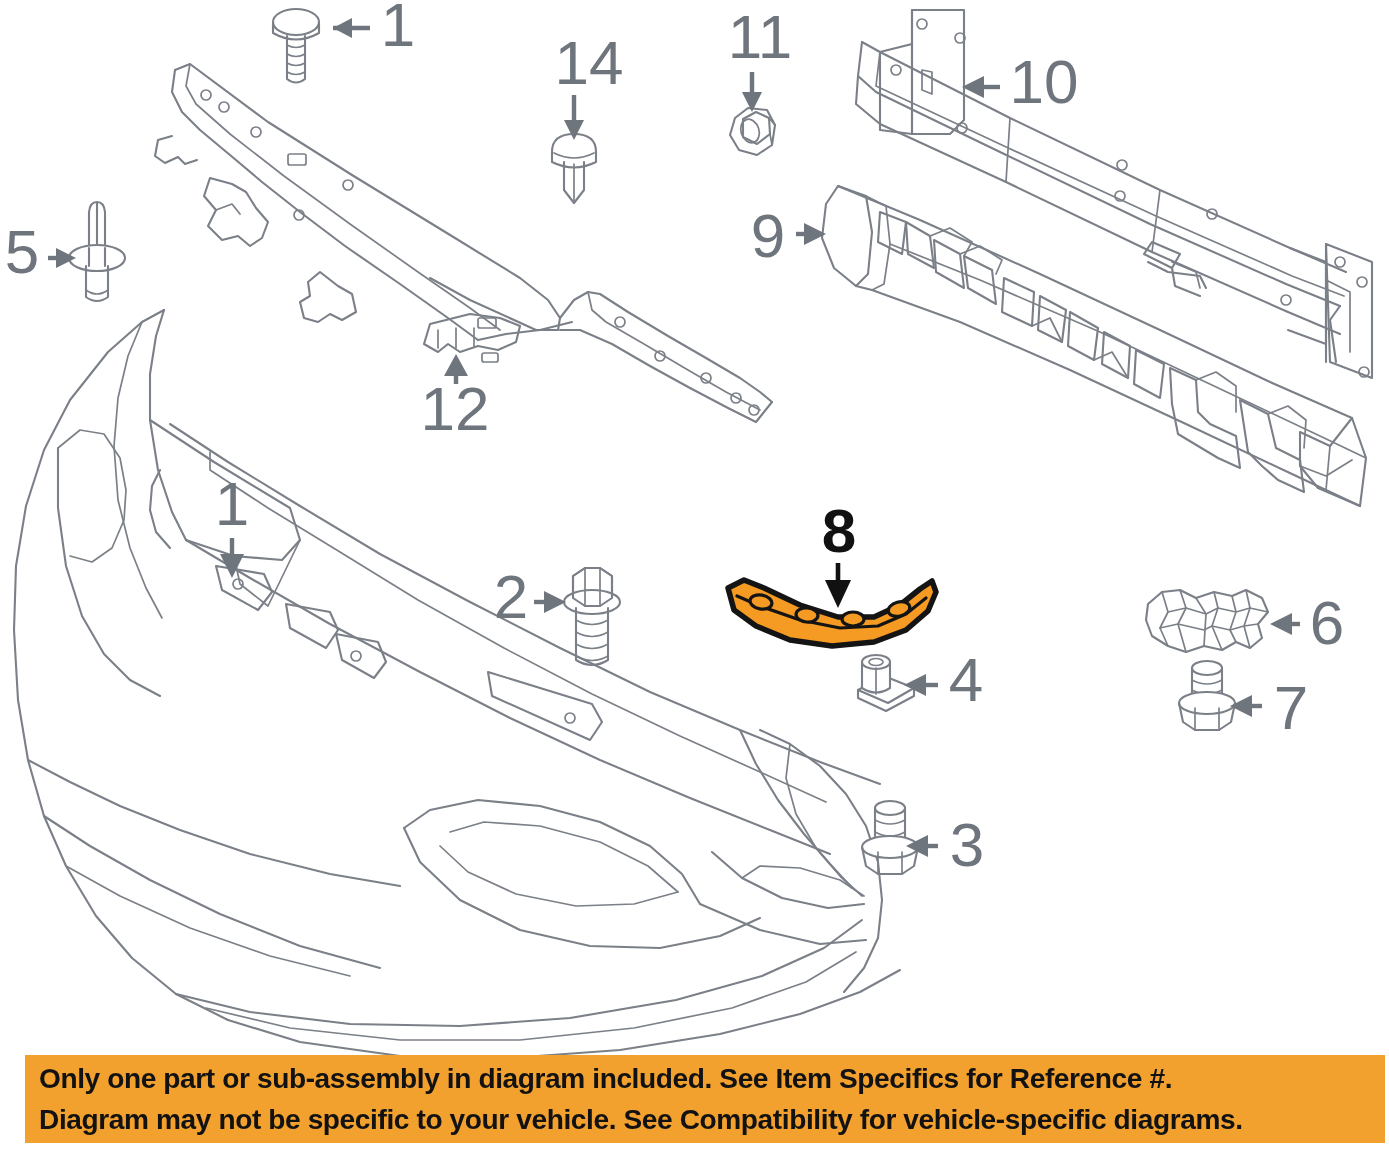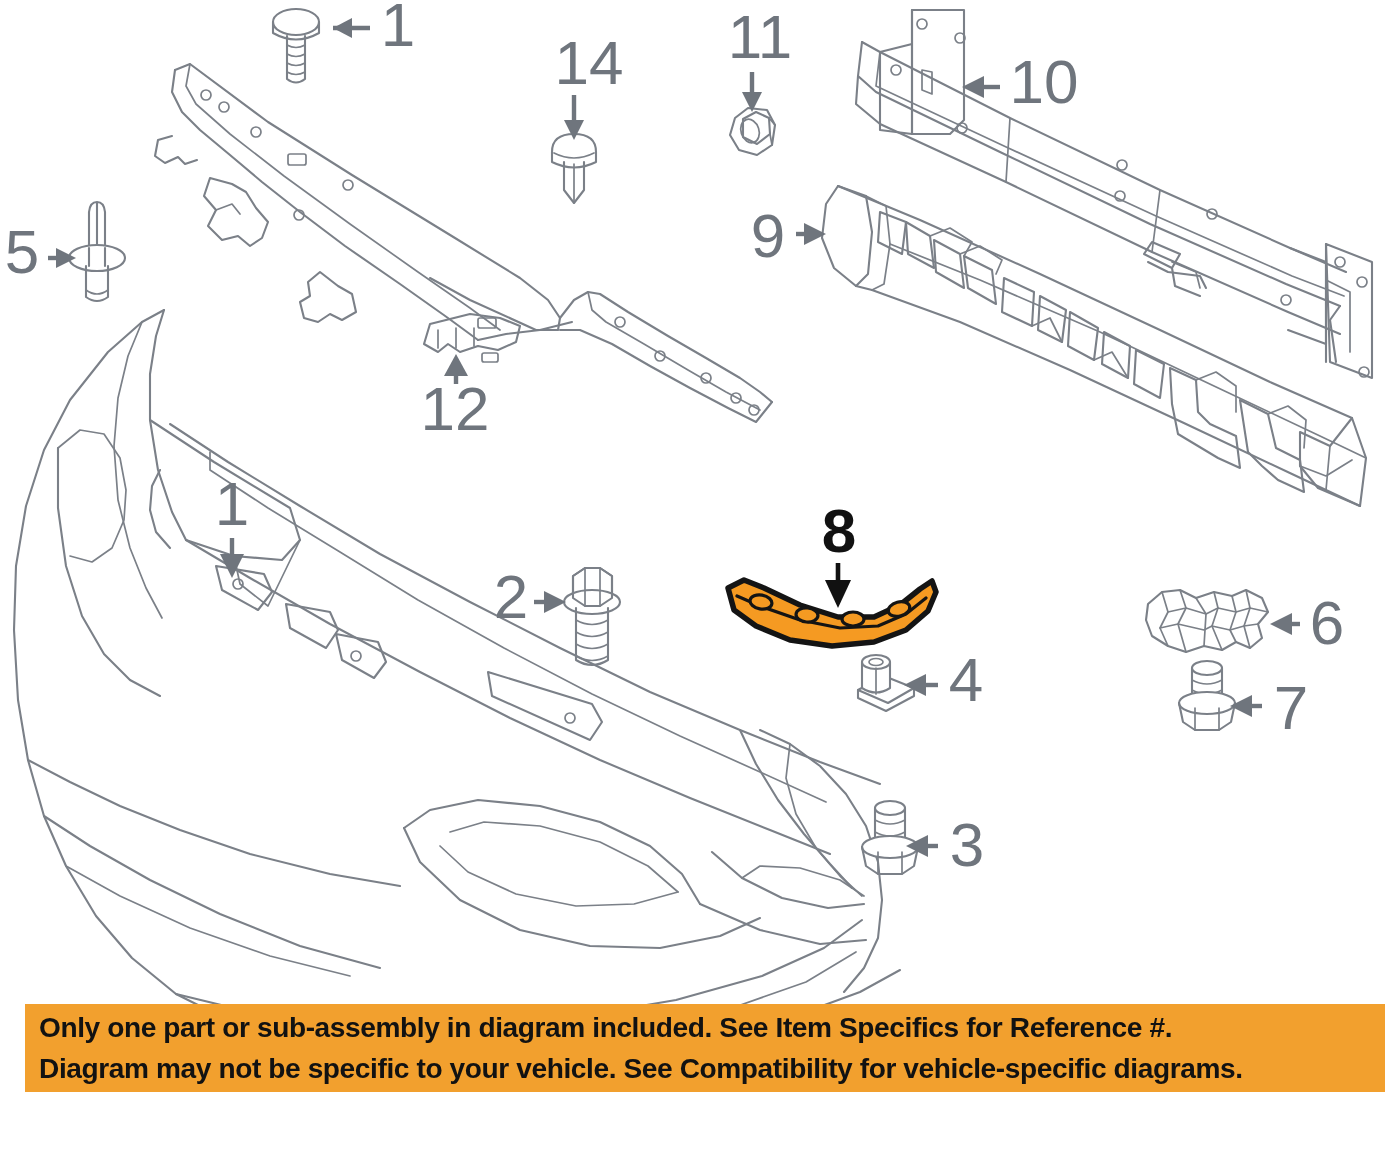--- a/index.html
+++ b/index.html
@@ -99,21 +99,21 @@
   .hl-hole {
     fill: #f59a22;
     stroke: #141414;
     stroke-width: 3.2;
   }
 
   
   #banner {
     position: absolute;
     left: 25px;
-    top: 1004px;
+    top: 1055px;
     width: 1360px;
     height: 88px;
     background: #f2a02e;
     box-sizing: border-box;
     display: flex;
     flex-direction: column;
     justify-content: center;
     padding: 0 8px 0 14px;
   }
   #banner .bline {

